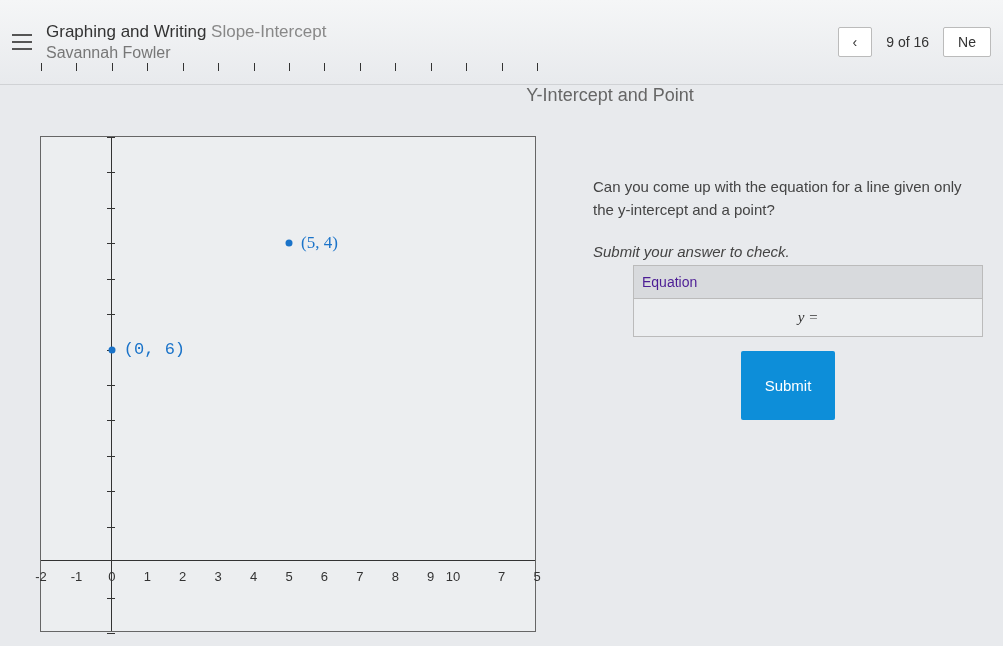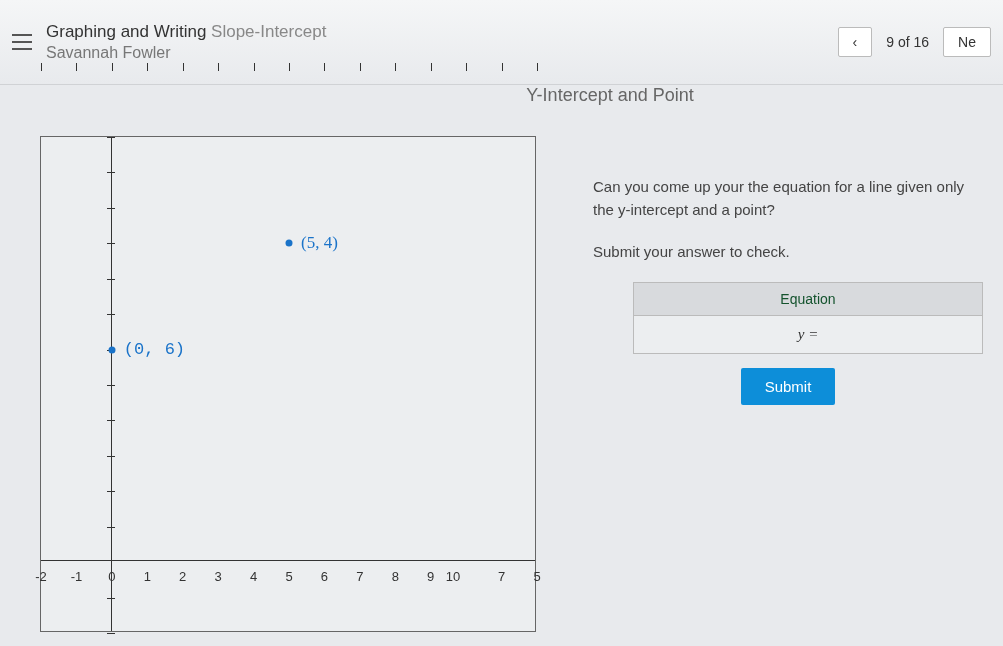--- a/index.html
+++ b/index.html
@@ -146,52 +146,52 @@
   }
   .prompt-text {
     font-size: 15px;
     color: #444;
     line-height: 1.5;
     margin-bottom: 22px;
   }
   .check-text {
     font-size: 15px;
     color: #444;
-    margin-bottom: 22px;
+    margin-bottom: 5px;
+    font-style: italic;
   }
   .eq-table {
     width: 350px;
     margin-left: 40px;
     border: 1px solid #bbb;
   }
   .eq-th {
     background: #d8dadd;
-    text-align: center;
     padding: 8px;
     font-size: 14px;
-    color: #14532d;
+    color: #4c1d95;
     border-bottom: 1px solid #bbb;
   }
   .eq-td {
     text-align: center;
     padding: 10px;
     font-size: 15px;
     font-style: italic;
     font-family: "Times New Roman", serif;
     color: #333;
     background: #eceef0;
     cursor: text;
   }
   .submit-btn {
     display: block;
     margin: 14px auto 0 auto;
     background: #0d8ed9;
     color: #fff;
     border: none;
-    padding: 10px 24px;
+    padding: 26px 24px;
     font-size: 15px;
     border-radius: 2px;
     cursor: pointer;
   }
 </style>
 </head>
 <body>
 
 <div class="header">
   <div class="menu-icon">
@@ -323,21 +323,21 @@
           <span class="lbl" style="left:496px">5</span>
         </div>
         <div class="point-dot" style="left: 70.8571px; top: 212.571px;"></div>
         <div class="point-lbl" style="left: 82.8571px; top: 202.571px; font-family: Liberation Mono, monospace;">(0, 6)</div>
         <div class="point-dot" style="left: 248px; top: 106.286px;"></div>
         <div class="point-lbl" style="left: 260px; top: 96.2857px;">(5, 4)</div>
       </div>
   </div>
 
   <div class="right-col">
-    <div class="prompt-text">Can you come up your the equation for a line given only the y-intercept and a point?</div>
+    <div class="prompt-text">Can you come up with the equation for a line given only the y-intercept and a point?</div>
     <div class="check-text">Submit your answer to check.</div>
     <div class="eq-table">
       <div class="eq-th">Equation</div>
       <div class="eq-td">y =</div>
     </div>
     <button class="submit-btn">Submit</button>
   </div>
 
 </div>
 

